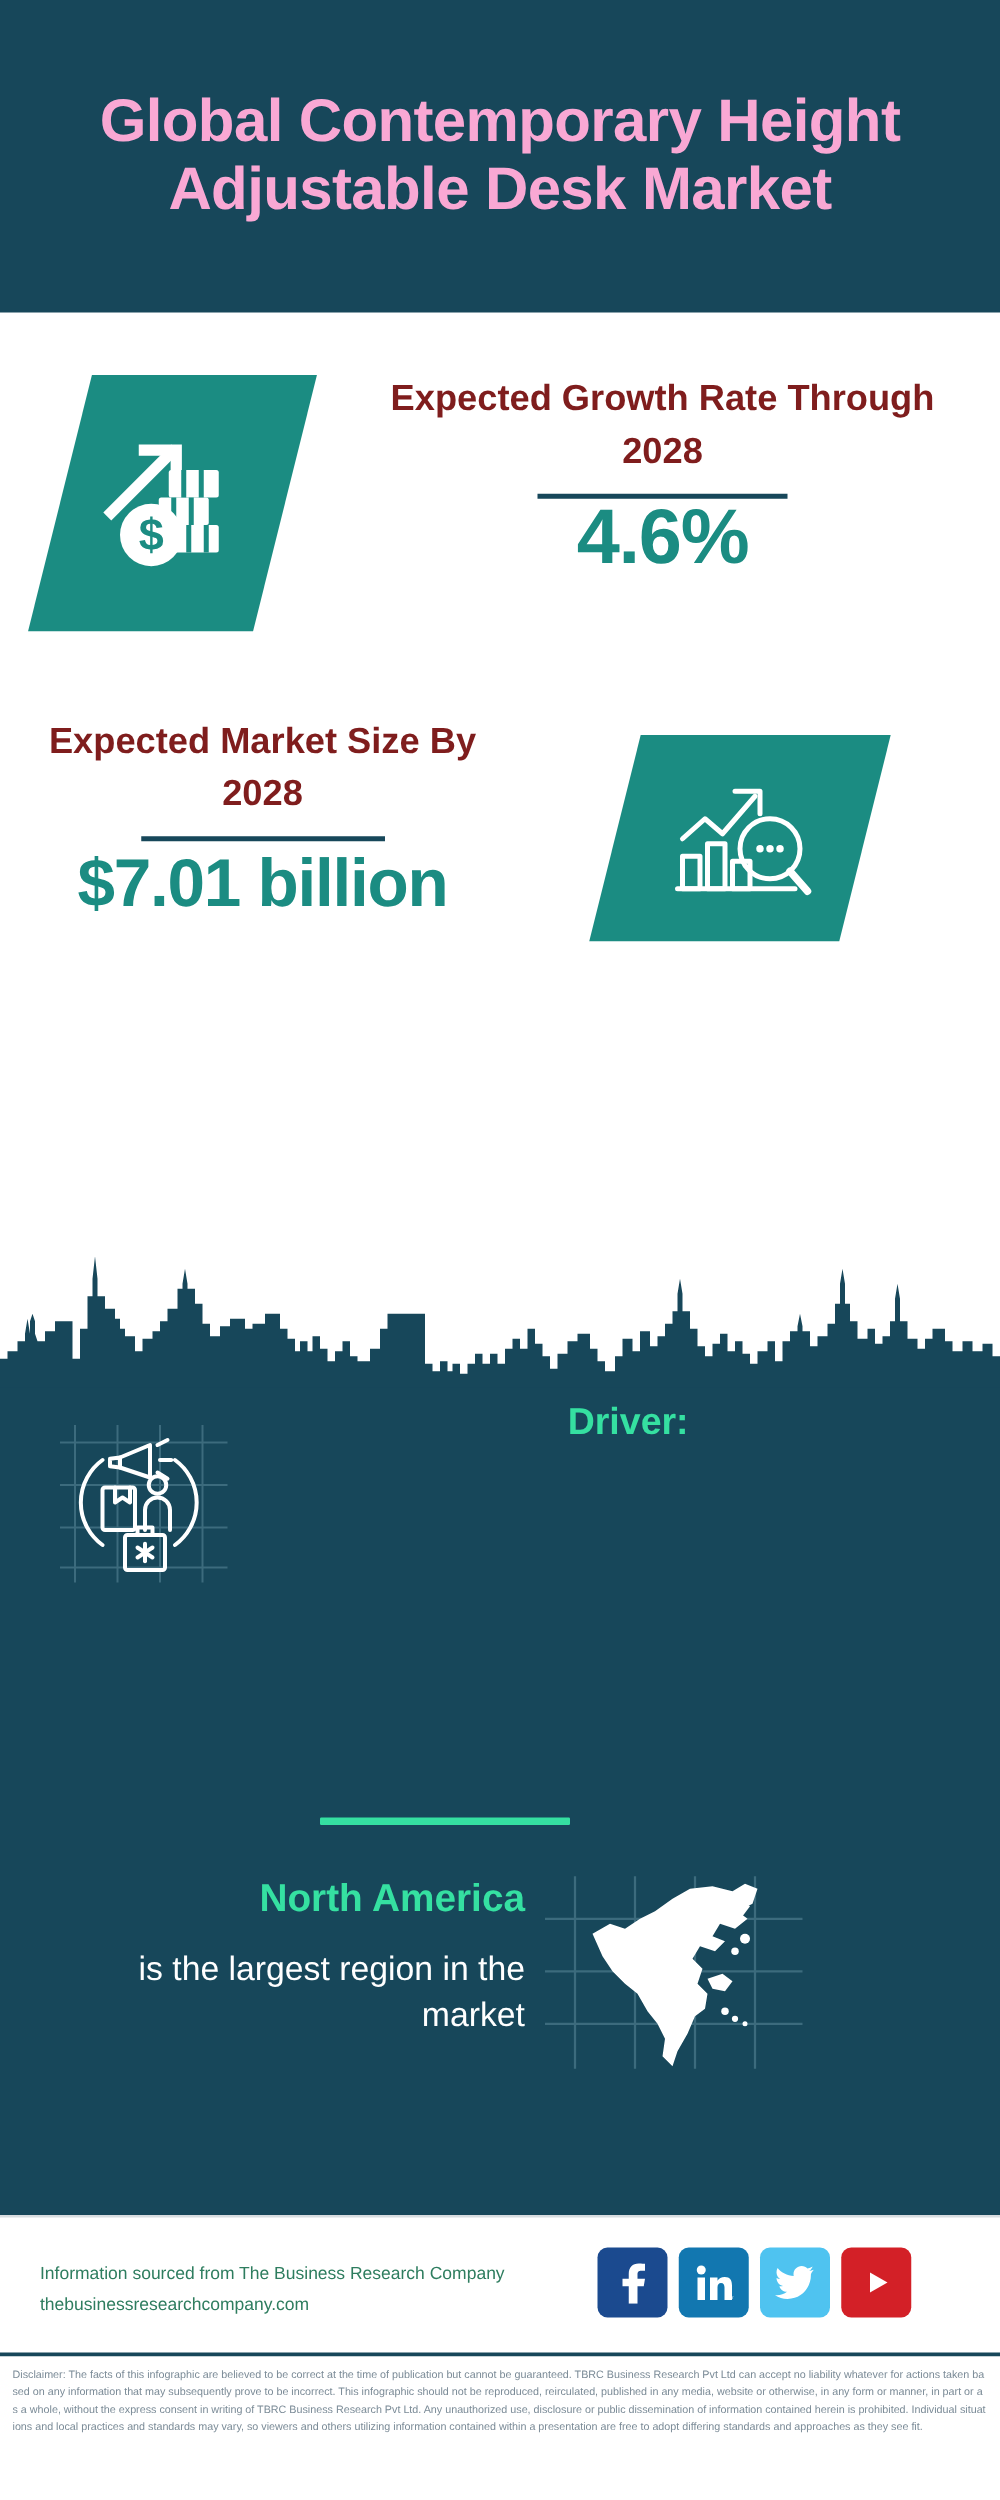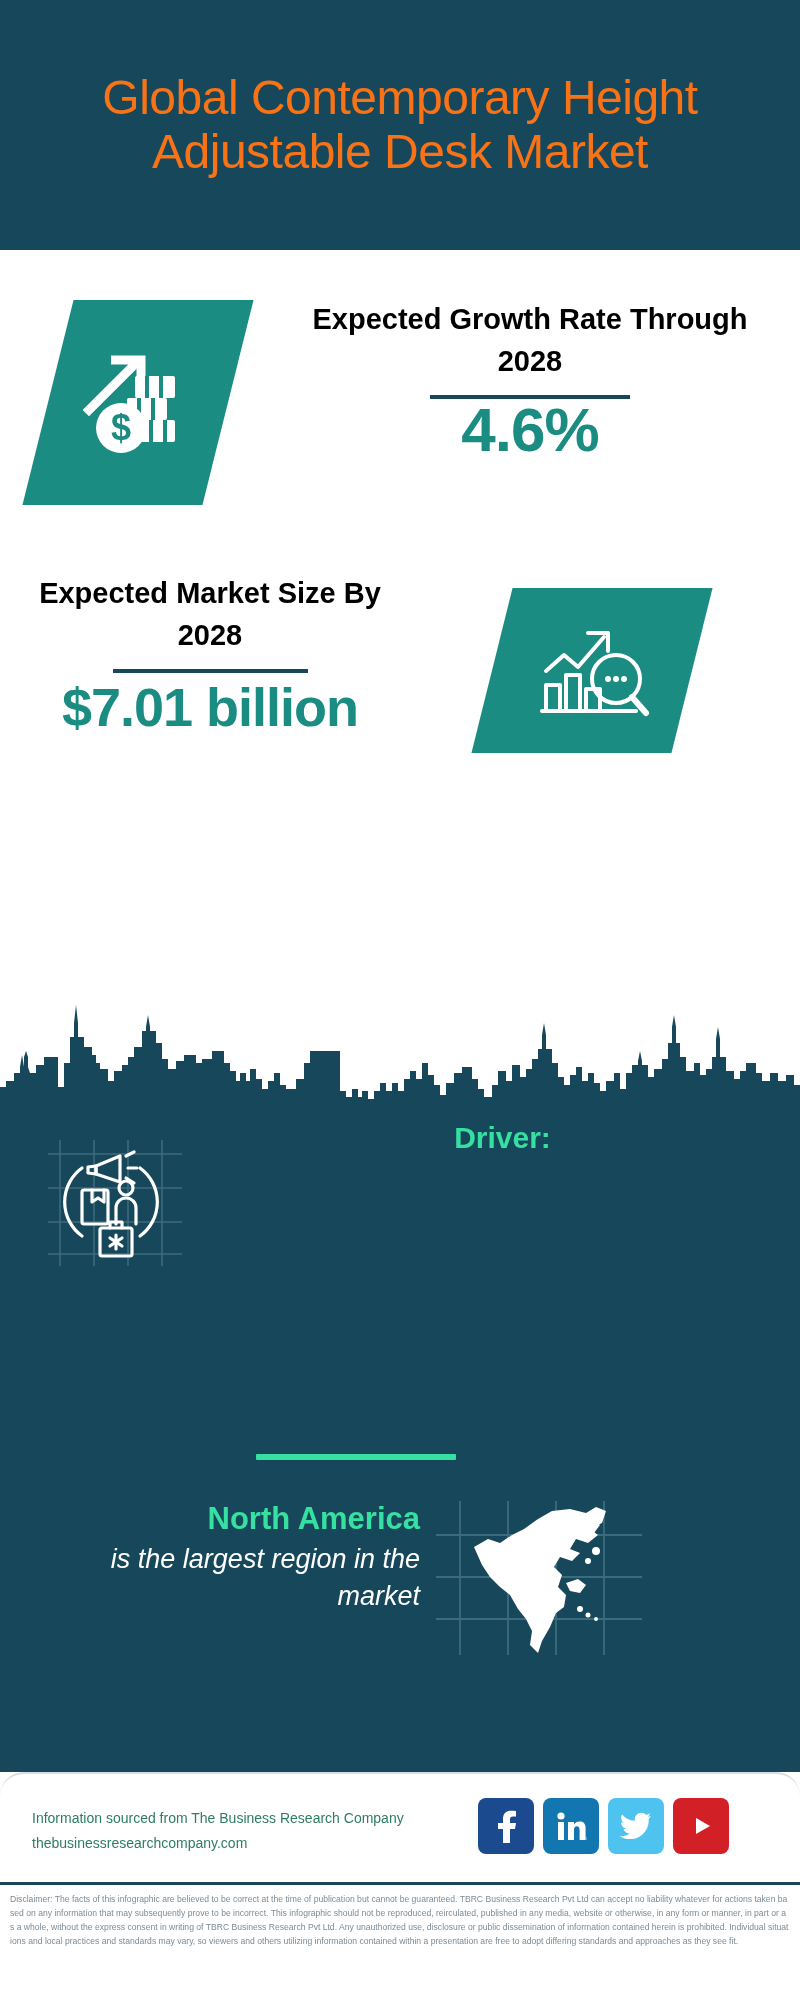--- a/index.html
+++ b/index.html
@@ -12,42 +12,42 @@
   }
   .page { position:relative; width:800px; height:2000px; background:#ffffff; }
 
   
   .header {
     position:absolute; left:0; top:0; width:800px; height:250px;
     background:#17475a;
     display:flex; align-items:center; justify-content:center;
   }
   .header-title {
-    color:#f97316;
+    color:#f9a8d4;
     font-size:48px;
-    font-weight:normal;
+    font-weight:bold;
     line-height:1.12;
     text-align:center;
     letter-spacing:-0.5px;
     padding:0 18px;
   }
 
   
   .sec-growth { position:absolute; left:0; top:250px; width:800px; height:300px; }
   .para-left {
     position:absolute; left:48px; top:50px; width:180px; height:205px;
     background:#1b8c82;
     transform:skewX(-14deg);
   }
   .para-left .ico { transform:skewX(14deg); width:100%; height:100%;
        display:flex; align-items:center; justify-content:center; }
 
   .growth-text { position:absolute; left:300px; top:48px; width:460px; text-align:center; }
   .label-dark {
-    color:#000000; font-size:29px; font-weight:bold; line-height:1.45;
+    color:#7f1d1d; font-size:29px; font-weight:bold; line-height:1.45;
   }
   .rule-dark {
     width:200px; height:4px; background:#17475a; margin:13px auto 0 auto;
   }
   .value-teal {
     color:#1b8c82; font-size:62px; font-weight:bold; line-height:1.0;
     letter-spacing:-1px;
   }
 
   
@@ -92,27 +92,27 @@
   .divider-green {
     position:absolute; left:256px; top:344px; width:200px; height:6px;
     background:#35e0a1; border-radius:1px;
   }
 
   
   .region-text {
     position:absolute; left:30px; top:390px; width:390px; text-align:right;
   }
   .region-name { color:#35e0a1; font-size:31px; font-weight:bold; line-height:1.2; }
-  .region-desc { color:#ffffff; font-size:27px; font-weight:normal; line-height:1.35; margin-top:4px;font-style:italic; }
+  .region-desc { color:#ffffff; font-size:27px; font-weight:normal; line-height:1.35; margin-top:20px; }
   .region-map { position:absolute; left:430px; top:385px; width:220px; height:165px; }
 
   
   .footer-bar {
     position:absolute; left:0; top:1772px; width:800px; height:110px;
-    background:#ffffff; border-top:2px solid #d8dde0;border-radius:24px;
+    background:#ffffff; border-top:2px solid #d8dde0;
   }
   .src-text { position:absolute; left:32px; top:32px; width:430px; }
   .src-line { color:#2e7d5f; font-size:14px; line-height:1.75; }
   .social-row { position:absolute; left:478px; top:24px; display:flex; gap:9px; }
   .social {
     width:56px; height:56px; border-radius:8px;
     display:flex; align-items:center; justify-content:center;
   }
   .s-fb { background:#1b4a8f; }
   .s-li { background:#1277b0; }

